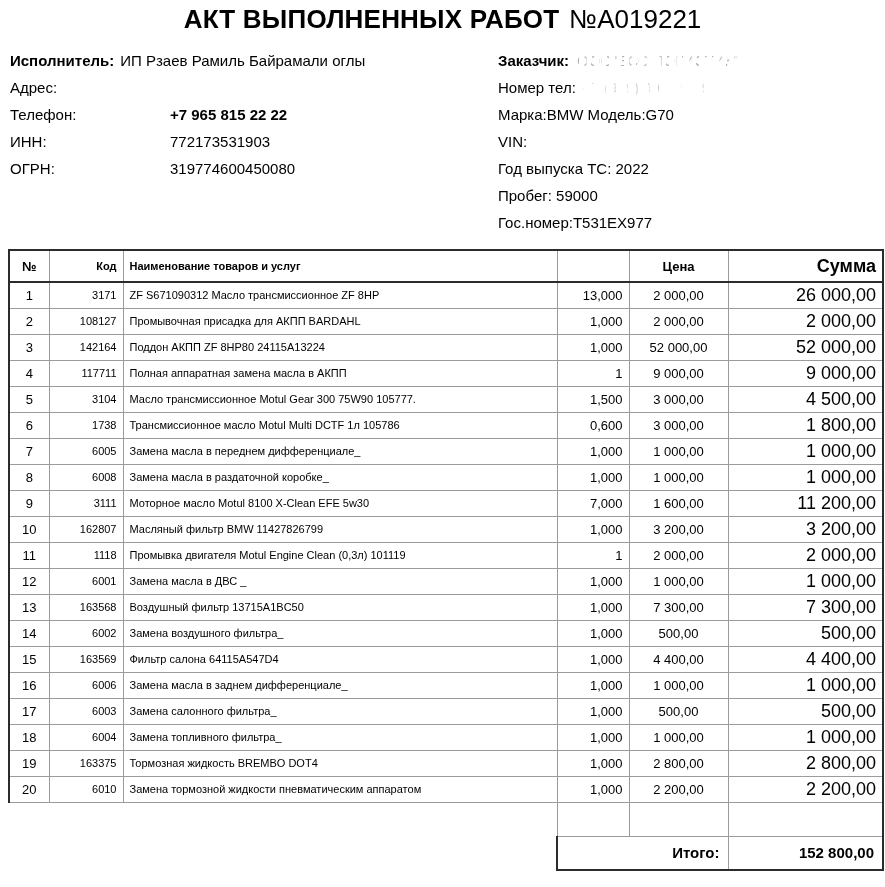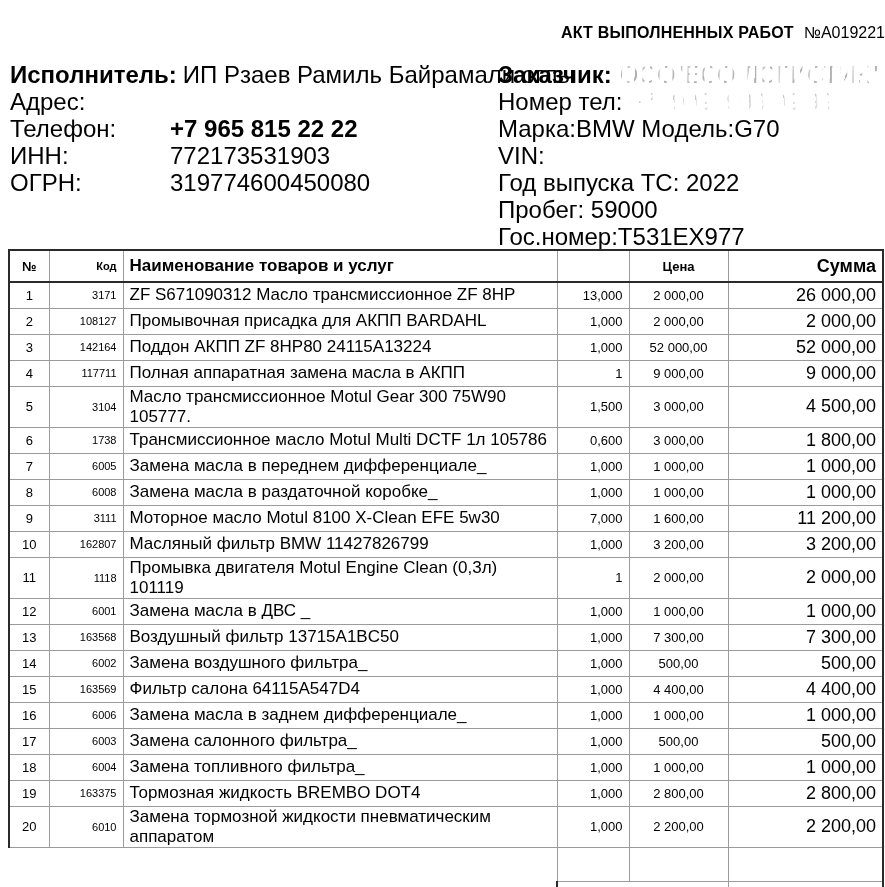--- a/index.html
+++ b/index.html
@@ -20,23 +20,23 @@
   .page {
     position: relative;
     width: 885px;
     height: 887px;
     padding: 0;
     overflow: hidden;
   }
 
   
   .doc-title {
-    text-align: right;
-    padding-top: 21px;
-    font-size: 16px;
+    text-align: center;
+    padding-top: 7px;
+    font-size: 26px;
     line-height: 24px;
     white-space: nowrap;
   }
   .doc-title .title-main {
     font-weight: bold;
     letter-spacing: 0.2px;
   }
   .doc-title .title-number {
     font-weight: normal;
     margin-left: 10px;
@@ -49,21 +49,21 @@
     margin-top: 16px;
     padding: 0 3px 0 10px;
   }
   .info-col-left  { width: 484px; flex: 0 0 484px; }
   .info-col-right { flex: 1 1 auto; padding-left: 4px; }
 
   .info-row {
     display: flex;
     align-items: baseline;
     height: 27px;
-    font-size: 24px;
+    font-size: 15px;
     line-height: 27px;
     white-space: nowrap;
   }
   .info-label {
     flex: 0 0 auto;
   }
   .info-label.w-fixed { width: 160px; }
   .info-label.bold { font-weight: bold; }
   .info-value { flex: 0 1 auto; }
   .info-value.bold { font-weight: bold; }
@@ -170,21 +170,21 @@
     border-bottom: 2px solid #2b2b2b !important;
     background: #ffffff;
   }
   thead th.th-qty { border-left: 1px solid #9b9b9b; }
 
   tbody tr.item-row { height: 26px; }
   tbody td { height: 26px; }
 
   .col-num   { width: 40px;  text-align: center; font-size: 13px; }
   .col-code  { width: 74px;  text-align: right; font-size: 11px; }
-  .col-name  { width: 434px; text-align: left;   font-size: 17px; margin-left: 46px; }
+  .col-name  { width: 434px; text-align: left;   font-size: 11px; margin-left: 46px; }
   .col-qty   { width: 72px;  text-align: right;  font-size: 13px; }
   .col-price { width: 99px;  text-align: center;  font-size: 13px; }
   .col-sum   { width: 155px; text-align: right;  font-size: 18px; }
 
   
   tr.spacer-row td { height: 34px; border: none; }
   tr.spacer-row td.bx {
     border: 1px solid #9b9b9b;
   }
   tr.spacer-row td.bx.cell-right { border-right: 2px solid #2b2b2b; }

